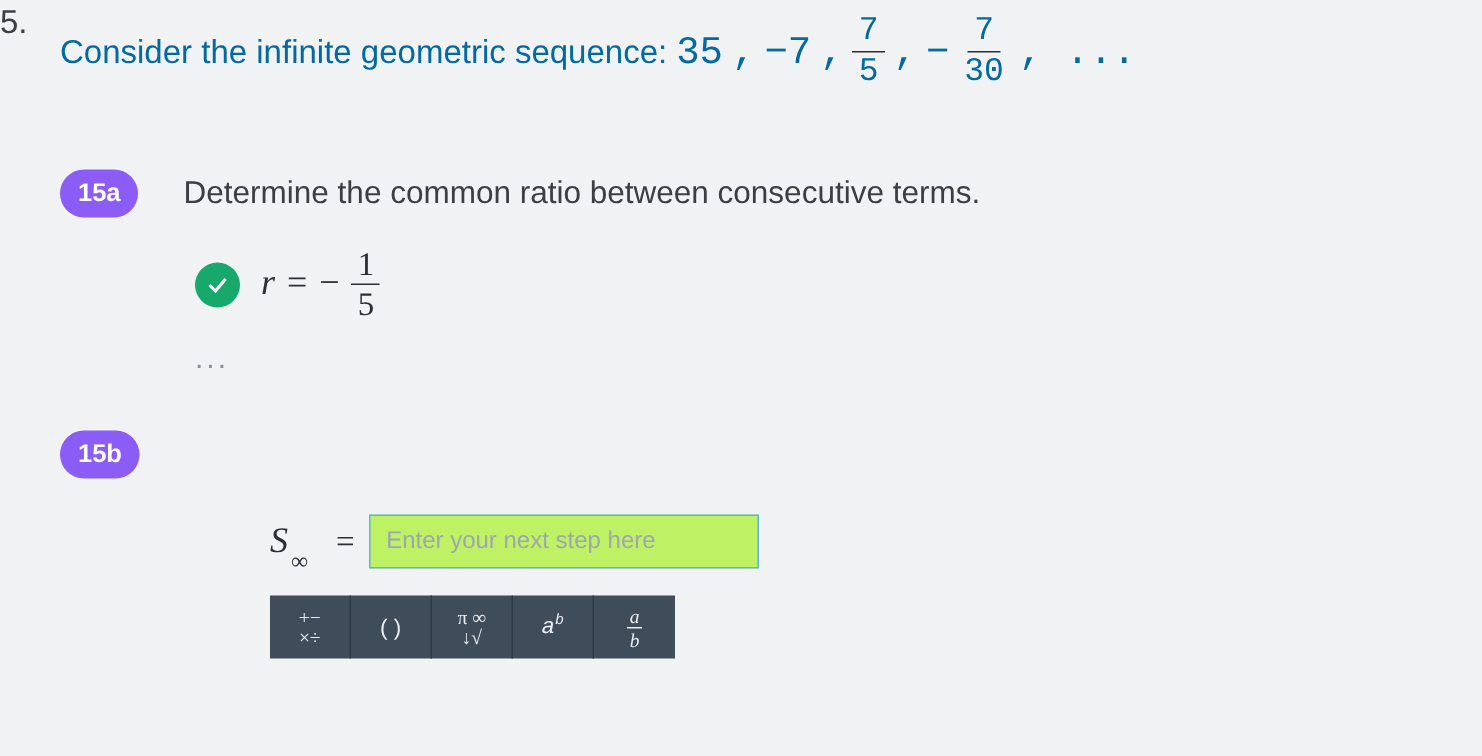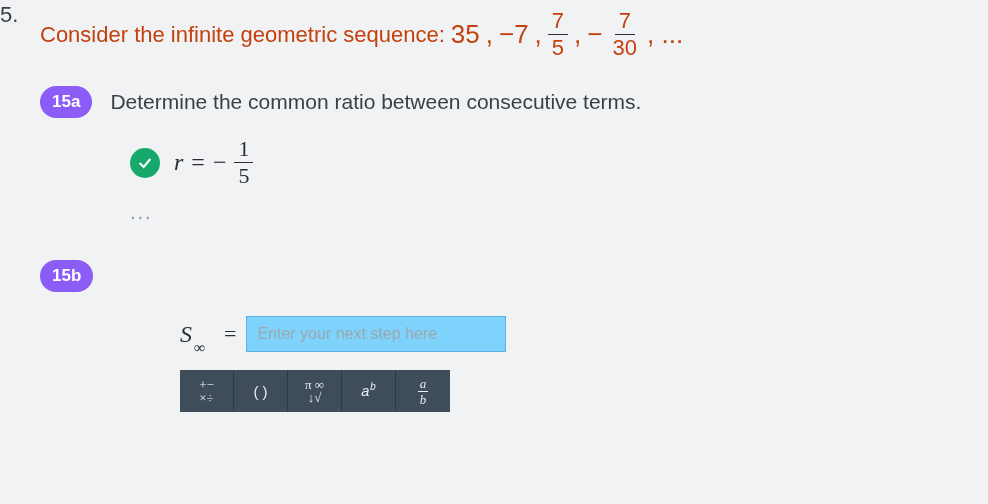--- a/index.html
+++ b/index.html
@@ -15,28 +15,28 @@
   .problem-number {
     position: absolute;
     top: 2px;
     left: 0px;
     font-size: 22px;
     color: #3b3f43;
   }
   .container { padding: 10px 30px 0 40px; }
   .main-prompt {
     font-size: 22px;
-    color: #c2410c;
+    color: #0369a1;
     display: flex;
     align-items: center;
     flex-wrap: wrap;
     gap: 6px;
-    margin-bottom: 27px;
-  }
-  .seq { font-family: Liberation Sans, sans-serif; font-size: 26px; display: inline-flex; align-items: center; gap: 6px;}
+    margin-bottom: 54px;
+  }
+  .seq { font-family: Liberation Mono, monospace; font-size: 26px; display: inline-flex; align-items: center; gap: 6px;}
   .frac {
     display: inline-flex;
     flex-direction: column;
     align-items: center;
     font-size: 22px;
     line-height: 1;
     vertical-align: middle;
   }
   .frac .num { padding: 0 4px 2px 4px; border-bottom: 1.5px solid #2b2f33; }
   .frac .den { padding: 2px 4px 0 4px; }
@@ -45,21 +45,21 @@
     background: #8b5cf6;
     color: #fff;
     border-radius: 18px;
     padding: 6px 12px;
     font-size: 17px;
     font-weight: 600;
     min-width: 44px;
     text-align: center;
     flex-shrink: 0;
   }
-  .part-text { font-size: 21px; color: #3b3f43; padding-top: 4px; }
+  .part-text { font-size: 21px; color: #3b3f43; padding-top: 4px; margin-left: 12px; }
   .answer-block { margin-left: 90px; margin-top: 18px; margin-bottom: 50px; display: flex; align-items: center; gap: 14px;}
   .check-circle {
     width: 30px; height: 30px; border-radius: 50%;
     background: #17a86b; display: flex; align-items: center; justify-content: center;
     flex-shrink: 0;
   }
   .check-circle svg { width: 16px; height: 16px; stroke: #fff; stroke-width: 3; fill: none; }
   .math-answer { font-family: "Times New Roman", serif; font-size: 24px; font-style: italic; display: inline-flex; align-items: center; gap: 8px;}
   .math-answer .upright { font-style: normal; }
   .dots { margin-left: 90px; color: #8a9099; font-size: 20px; letter-spacing: 2px; margin-top: -36px; margin-bottom: 36px;}
@@ -81,21 +81,21 @@
   .s-inf .sub {
     font-size: 16px;
     font-style: normal;
     position: absolute;
     bottom: -9px;
     left: 14px;
   }
   .eq { font-family: "Times New Roman", serif; font-size: 22px; margin-left: 18px;}
   .answer-input {
     border: 1px solid #5fb0e8;
-    background: #7dd3fc;
+    background: #bef264;
     height: 36px;
     width: 260px;
     padding: 0 10px;
     font-size: 16px;
     color: #333;
     outline: none;
   }
   .answer-input::placeholder { color: #9da7b0; }
   .toolbar {
     margin-left: 140px;

